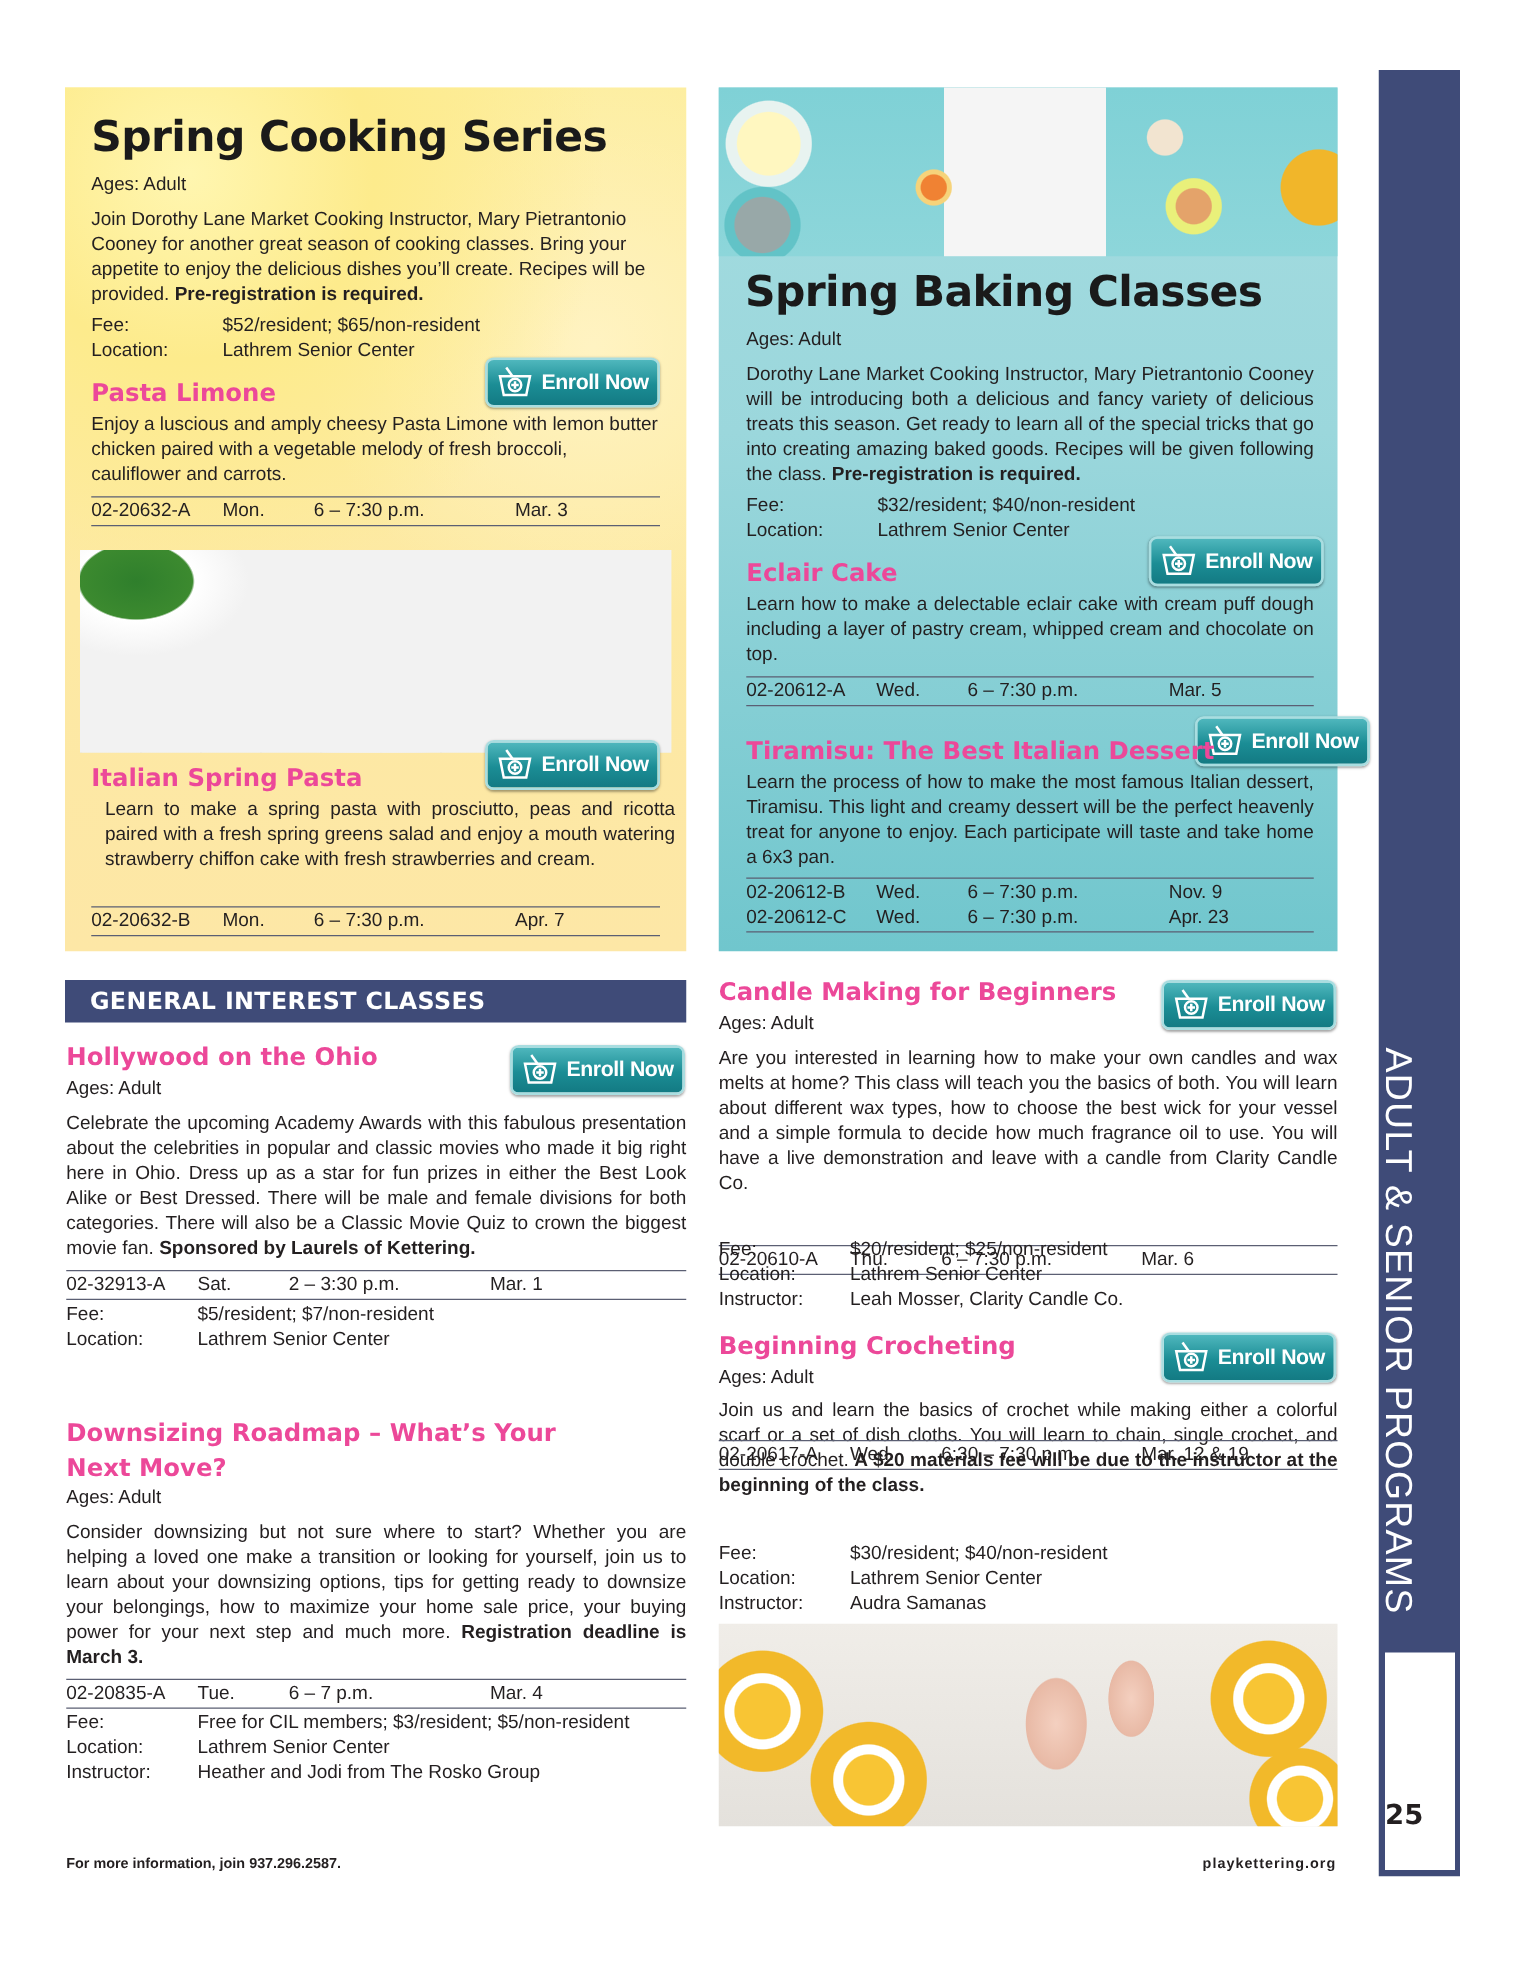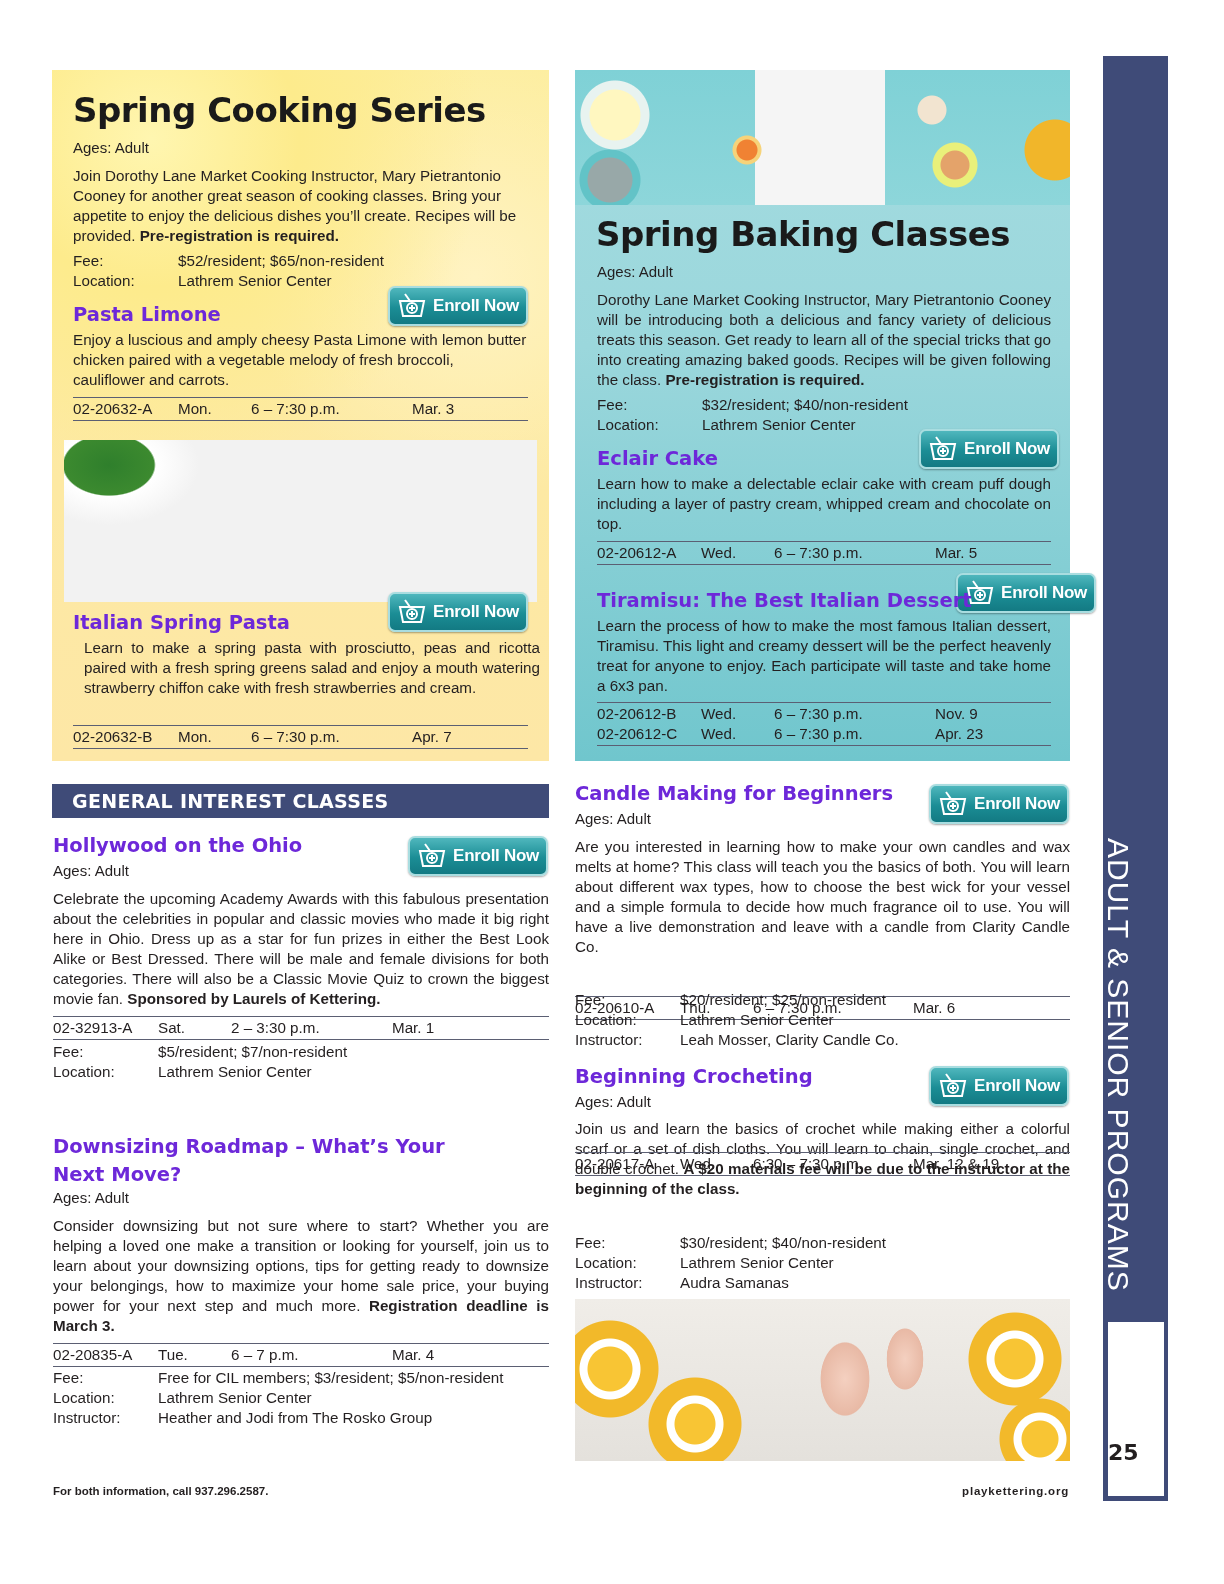--- a/index.html
+++ b/index.html
@@ -3,21 +3,21 @@
 <meta charset="utf-8">
 <style>
 *{box-sizing:border-box;margin:0;padding:0}
 html,body{width:1224px;height:1584px;background:#fff;overflow:hidden}
 body{position:relative;font-family:"Liberation Sans","DejaVu Sans",sans-serif;color:#231f20}
 .abs{position:absolute}
 .txt{font-size:15.2px;line-height:20px}
 .just{text-align:justify}
 .b{font-weight:bold}
 h1.big{font-family:"DejaVu Sans",sans-serif;font-weight:bold;font-size:34px;letter-spacing:-0.5px;line-height:40px;color:#1a1a1a}
-h2.cls{font-family:"DejaVu Sans",sans-serif;font-weight:bold;font-size:19.5px;line-height:24px;color:#6d28d9}
+h2.cls{font-family:"DejaVu Sans",sans-serif;font-weight:bold;font-size:19.5px;line-height:24px;color:#ec4899}
 .ages{font-size:15px;line-height:20px}
 .row{display:flex;font-size:15.2px;line-height:20px}
 .sched{border-top:1.5px solid #5b5f73;border-bottom:1.5px solid #5b5f73;padding:1px 0}
 .kv{display:flex;font-size:15.2px;line-height:20px}
 .kv .k{width:105px;flex:none}
 
 .enroll{position:absolute;width:140px;height:40px;border-radius:7px;background:linear-gradient(#4fb7bd,#1b8d95 55%,#137a83);border:2px solid #a9dde0;box-shadow:0 1px 2px rgba(0,0,0,.35);display:flex;align-items:center;justify-content:center;gap:6px;color:#fff;font-family:"Liberation Sans",sans-serif;font-weight:bold;font-size:17px;letter-spacing:-0.3px;cursor:pointer}
 .enroll svg{flex:none}
 
 .yellow{left:52px;top:70px;width:497px;height:691px;background:radial-gradient(circle at 20% 10%,#fff6b0 0,#fdeb8c 20%,transparent 45%),radial-gradient(circle at 85% 30%,#fff3c2 0,transparent 35%),linear-gradient(#fdeea0,#fde9a3 60%,#fde7a6)}
@@ -276,14 +276,14 @@
     <span class="k">Location:</span>
     <span>Lathrem Senior Center</span>
   </div>
 <div class="abs kv" style="left:575px;top:1273px">
     <span class="k">Instructor:</span>
     <span>Audra Samanas</span>
   </div>
 
 <div class="abs crochet-img"></div>
 
-<div class="abs footer" style="left:53px">For both information, call 937.296.2587.</div>
+<div class="abs footer" style="left:53px">For more information, join 937.296.2587.</div>
 <div class="abs footer" style="right:155px;letter-spacing:0.8px">playkettering.org</div>
 
 </body></html>

